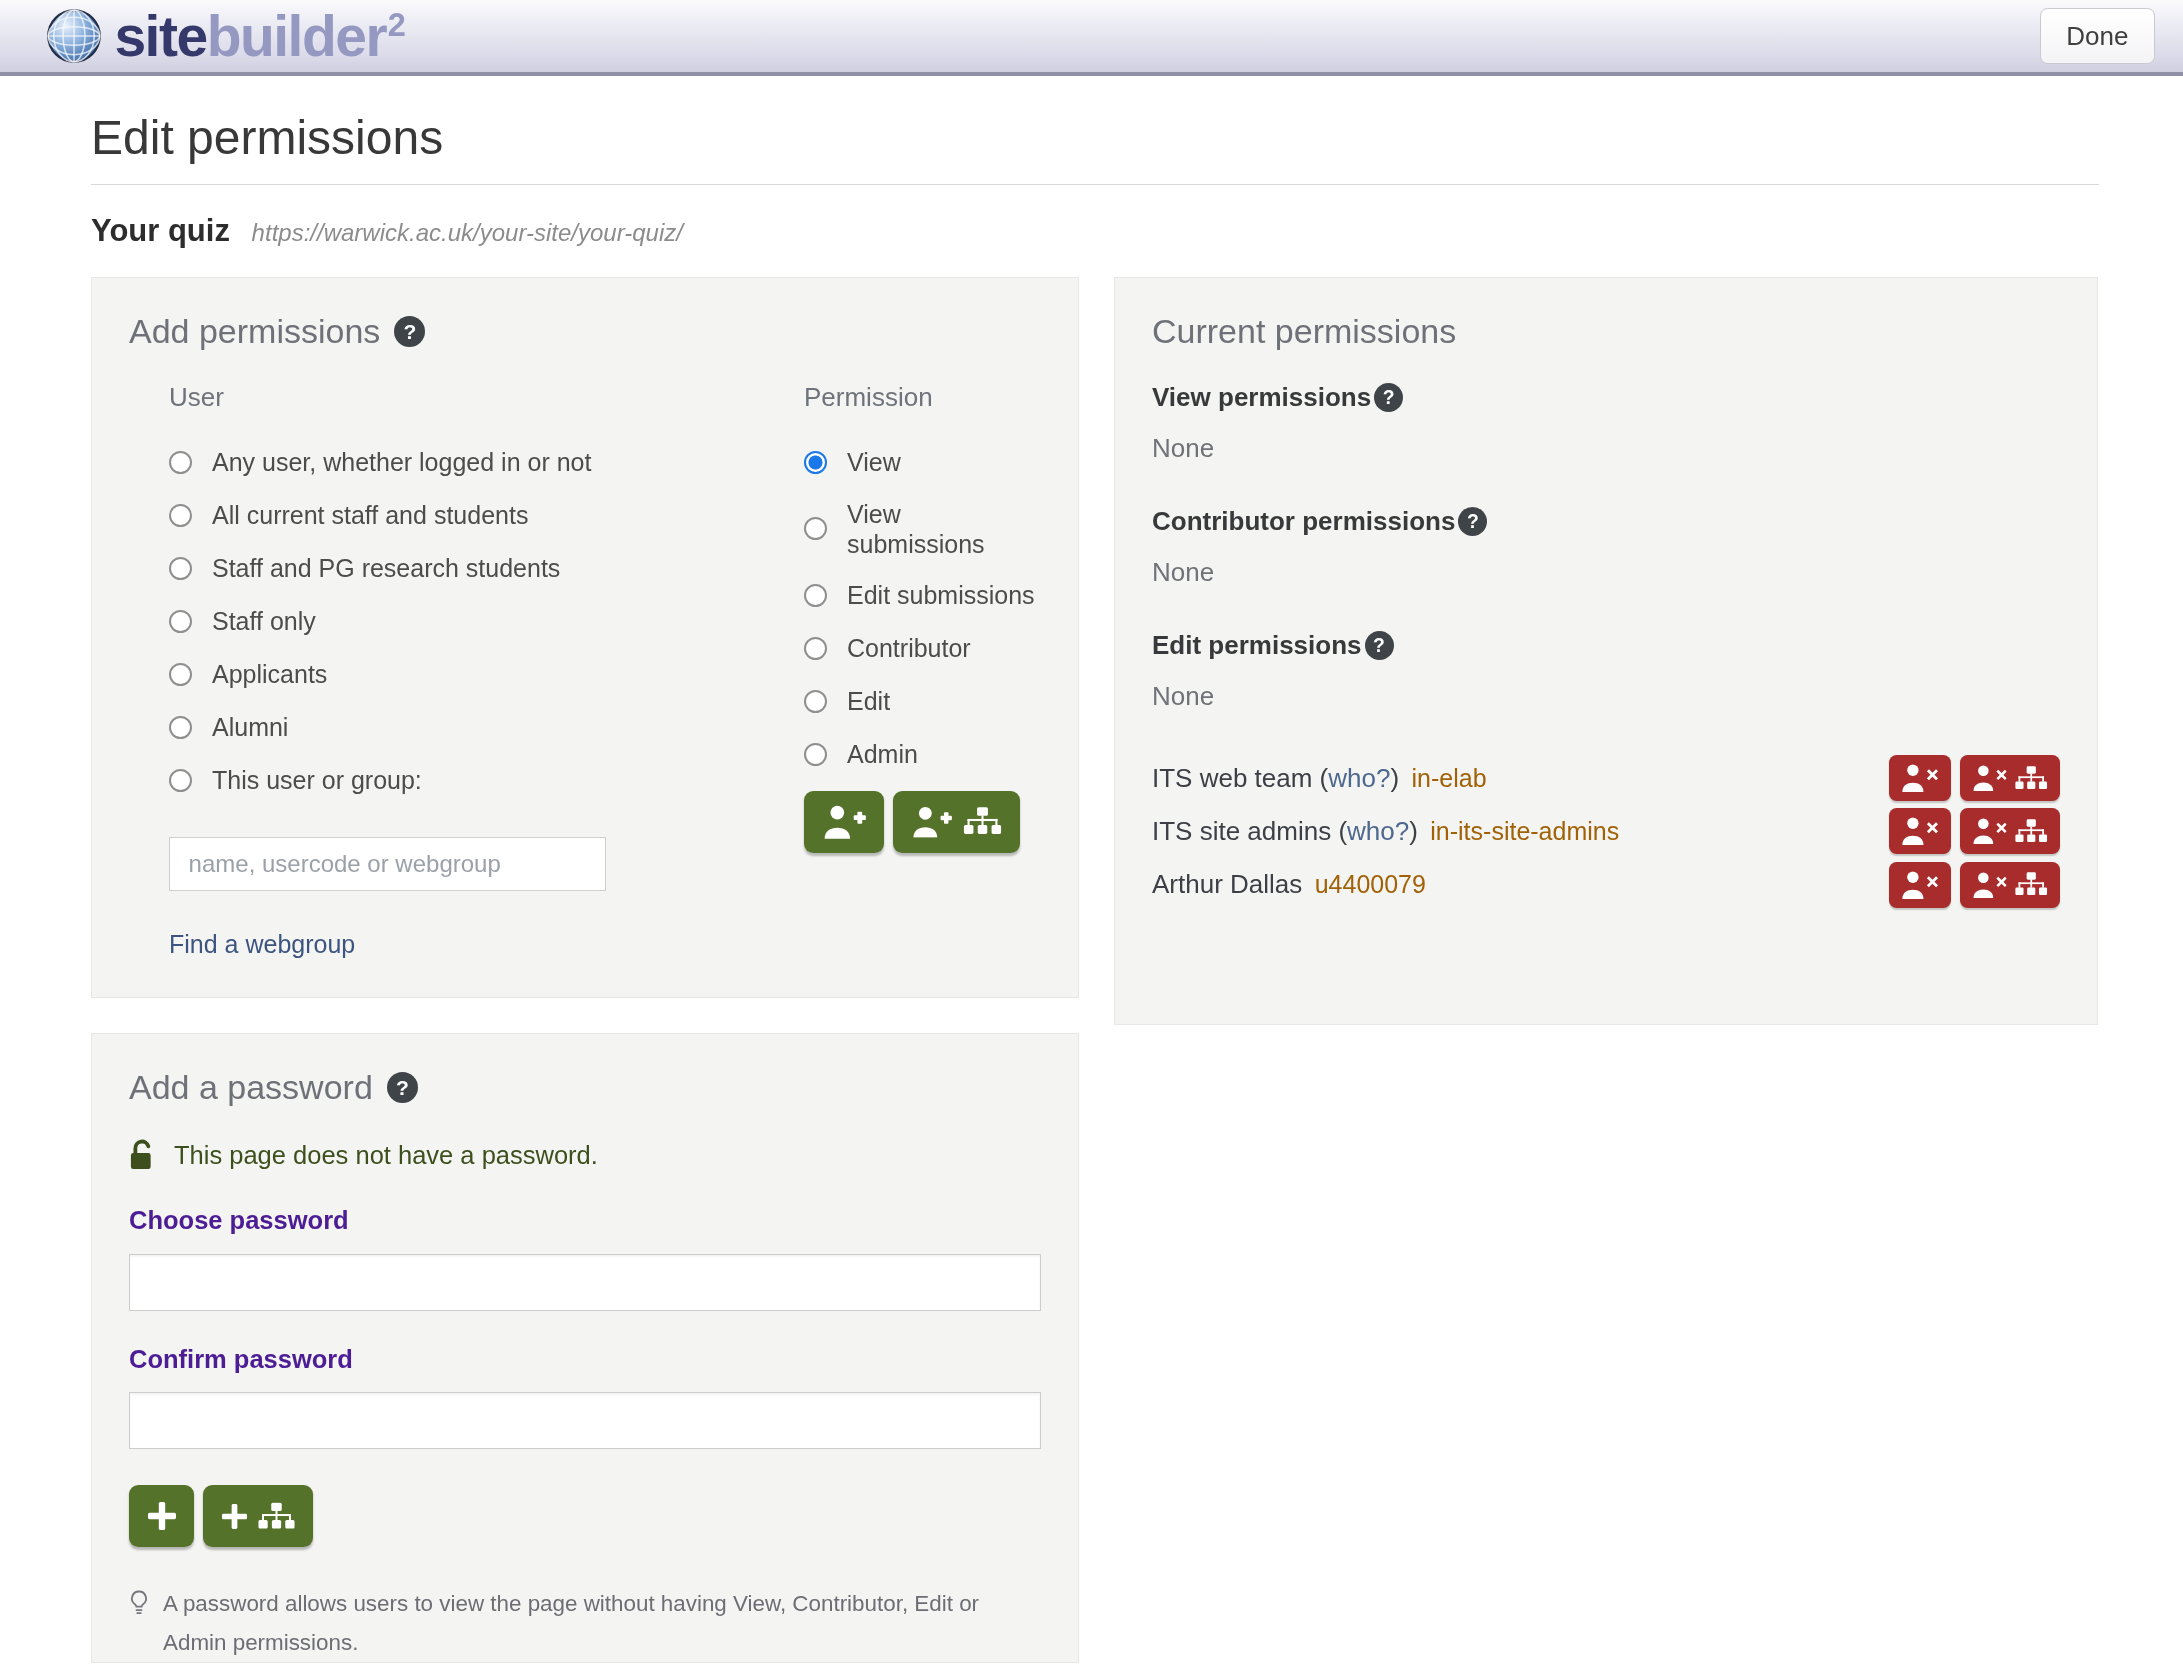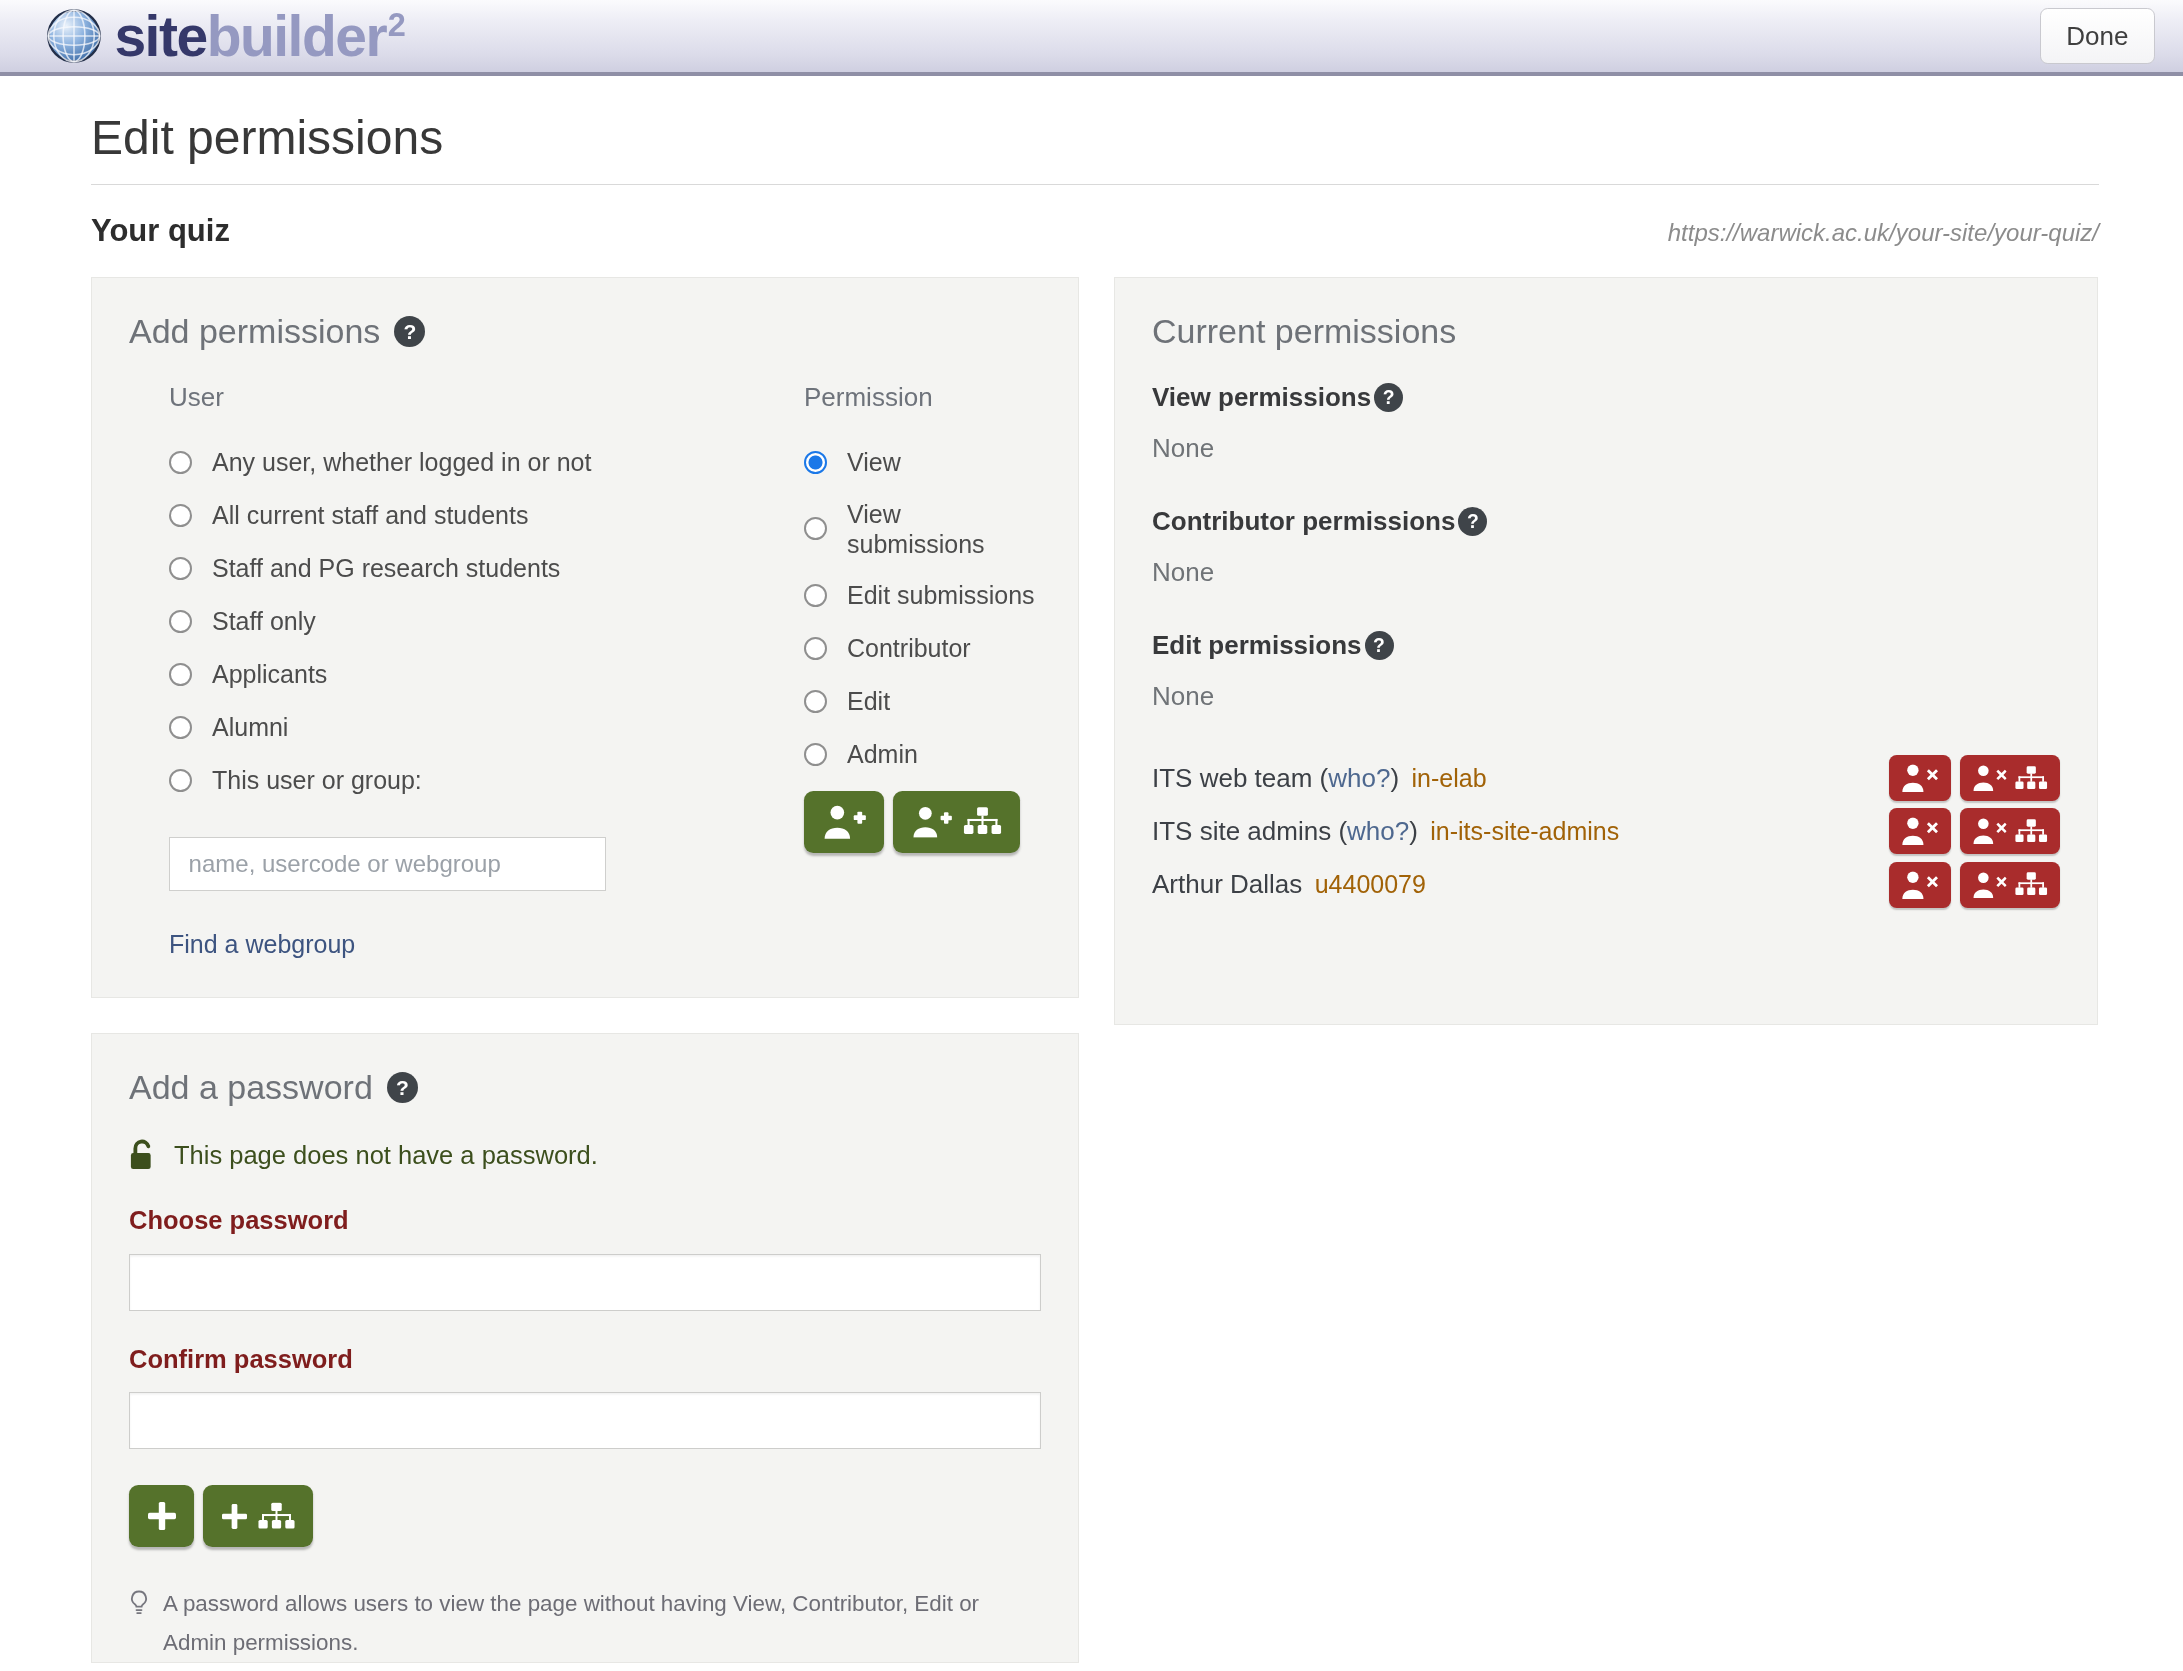--- a/index.html
+++ b/index.html
@@ -16,21 +16,21 @@
   .logo-text .lb{color:#9599c1;}
   .logo-text .lsup{font-size:32.5px;color:#9599c1;position:relative;top:-20px;left:1.5px;}
   .done-btn{margin-left:auto;font-family:inherit;font-size:26px;color:#3f3f3f;
             background:linear-gradient(#ffffff,#f4f4f6);border:1.5px solid #c9c9cf;border-radius:7.7px;
             padding:11.6px 25.5px;cursor:pointer;}
 
   
   .content{position:absolute;left:91px;top:110px;width:2008px;}
   h1.page-title{margin:0;font-size:48px;font-weight:400;color:#383838;line-height:1.15;}
   hr.title-divider{border:none;border-top:1.5px solid #d9d9d9;margin:18.6px 0 0 0;}
-  .page-ref{margin-top:28px;display:flex;align-items:baseline;gap:21.7px;justify-content:space-between;}
+  .page-ref{margin-top:28px;display:flex;align-items:baseline;gap:21.7px;}
   .page-ref-name{font-size:31px;font-weight:700;color:#2d2d2d;}
   .page-ref-url{font-size:24px;font-style:italic;color:#8c8c8c;}
 
   
   .panel{position:absolute;background:#f4f4f2;border:0.8px solid #e7e7e4;box-sizing:border-box;
          padding:36px 37px;}
   .panel-add{left:91px;top:277px;width:988px;height:721px;}
   .panel-current{left:1114px;top:277px;width:984px;height:748px;}
   .panel-password{left:91px;top:1033px;width:988px;height:630px;}
   .panel-title{display:flex;align-items:center;gap:14px;font-size:34px;font-weight:400;
@@ -71,21 +71,21 @@
   .cp-none{font-size:26px;color:#6f7377;margin:0;}
   .perm-row{display:flex;align-items:center;min-height:48px;margin-bottom:5.4px;}
   .perm-name{font-size:26px;color:#3c4046;}
   .who-link{color:#4e688f;cursor:pointer;text-decoration:none;}
   .perm-code{font-size:25px;color:#a16207;margin-left:12.4px;}
   .row-buttons{margin-left:auto;display:flex;gap:9.3px;}
 
   
   .lock-row{display:flex;align-items:center;gap:17px;margin:0 0 34px 0;}
   .lock-text{font-size:25.5px;color:#3c4f1d;}
-  .pw-label{font-size:25.5px;font-weight:700;color:#7f1d1d;margin:34px 0 18.6px 0;}
+  .pw-label{font-size:25.5px;font-weight:700;color:#4c1d95;margin:34px 0 18.6px 0;}
   .pw-label.first{margin-top:0;}
   .pw-input{width:100%;height:57px;box-sizing:border-box;border:1.5px solid #cdcdcb;background:#fff;
             box-shadow:inset 0 1.5px 2.3px rgba(0,0,0,.06);font-family:inherit;font-size:24px;padding:0 17px;}
   .pw-btns{display:flex;gap:9.3px;margin-top:36px;}
   .hint-row{display:flex;align-items:flex-start;gap:14px;margin-top:37px;max-width:882px;}
   .hint-text{font-size:22.4px;color:#6d6d75;line-height:1.75;}
   .bulb{flex:none;margin-top:4.6px;}
   .defs-hidden{position:absolute;width:0;height:0;overflow:hidden;}
 </style>
 </head>

